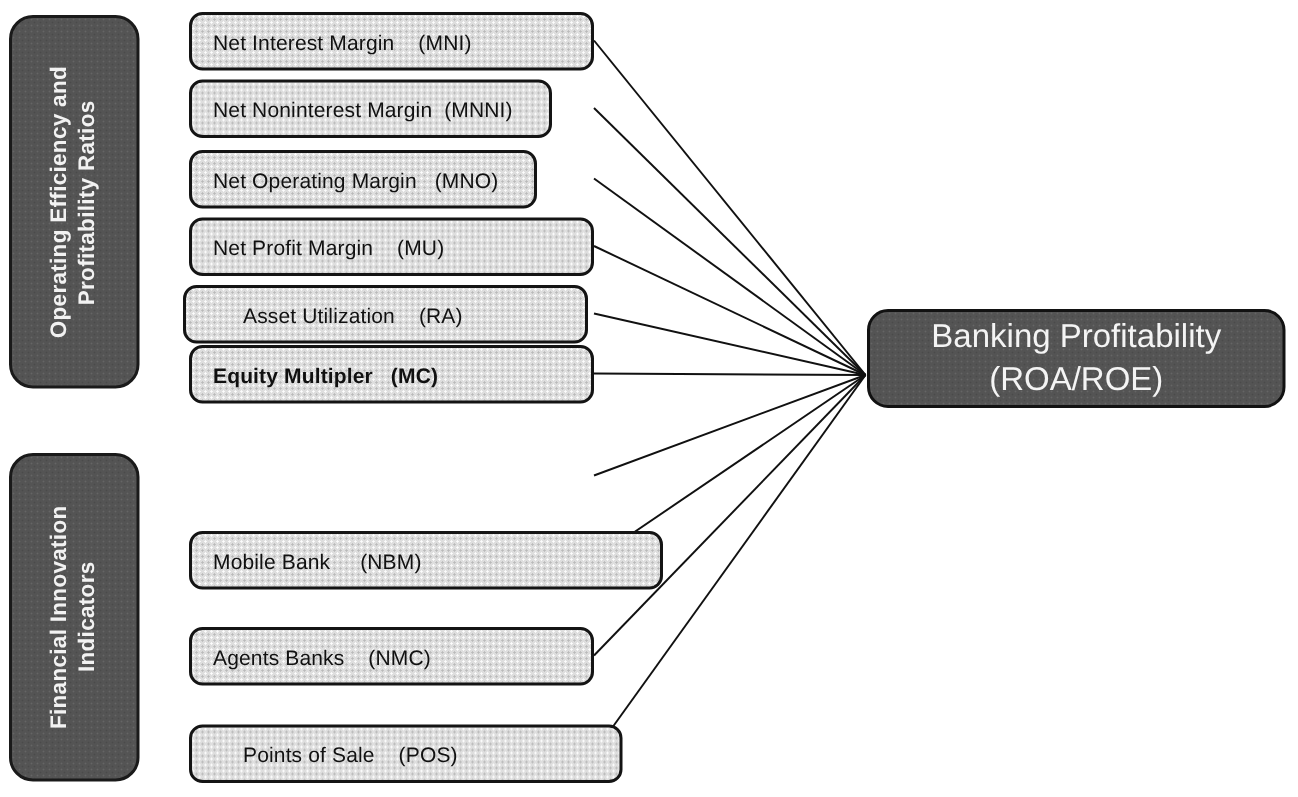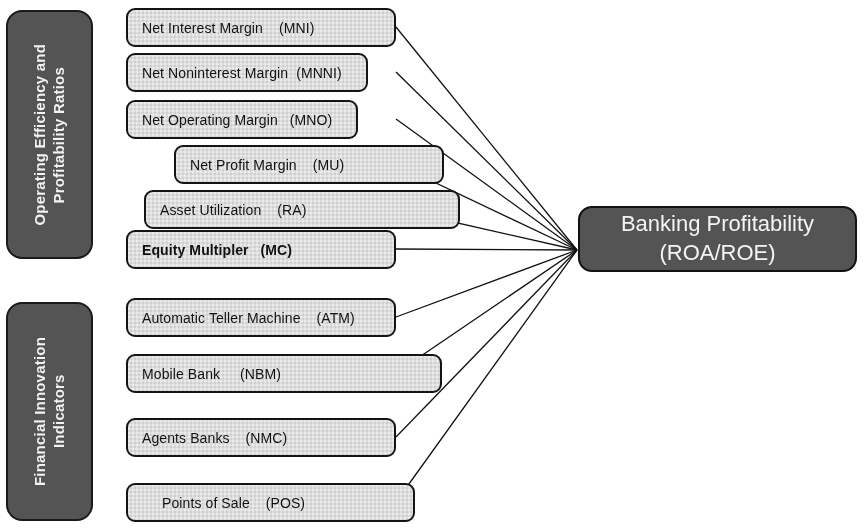--- a/index.html
+++ b/index.html
@@ -130,31 +130,28 @@
 
   <div class="ind-box" id="ind-0" style="left: 126px; top: 8px; width: 270px; height: 39px; text-align: right;">
     <span class="ind-label">Net Interest Margin    (MNI)</span>
   </div>
   <div class="ind-box" id="ind-1" style="left: 126px; top: 53px; width: 242px; height: 39px;">
     <span class="ind-label">Net Noninterest Margin  (MNNI)</span>
   </div>
   <div class="ind-box" id="ind-2" style="left: 126px; top: 100px; width: 232px; height: 39px;">
     <span class="ind-label">Net Operating Margin   (MNO)</span>
   </div>
-  <div class="ind-box" id="ind-3" style="left: 126px; top: 145px; width: 270px; height: 39px; margin-left: 48px;">
+  <div class="ind-box" id="ind-3" style="left: 126px; top: 145px; width: 270px; height: 39px;">
     <span class="ind-label">Net Profit Margin    (MU)</span>
   </div>
-  <div class="ind-box" id="ind-4" style="left: 144px; top: 190px; width: 316px; height: 39px;">
+  <div class="ind-box" id="ind-4" style="left: 122px; top: 190px; width: 270px; height: 39px; padding-left: 24px;">
     <span class="ind-label">Asset Utilization    (RA)</span>
   </div>
   <div class="ind-box" id="ind-5" style="left: 126px; top: 230px; width: 270px; height: 39px; font-weight: bold;">
     <span class="ind-label">Equity Multipler   (MC)</span>
-  </div>
-  <div class="ind-box" id="ind-6" style="left: 126px; top: 298px; width: 270px; height: 39px;">
-    <span class="ind-label">Automatic Teller Machine    (ATM)</span>
   </div>
   <div class="ind-box" id="ind-7" style="left: 126px; top: 354px; width: 316px; height: 39px;">
     <span class="ind-label">Mobile Bank     (NBM)</span>
   </div>
   <div class="ind-box" id="ind-8" style="left: 126px; top: 418px; width: 270px; height: 39px;">
     <span class="ind-label">Agents Banks    (NMC)</span>
   </div>
   <div class="ind-box" id="ind-9" style="left: 126px; top: 483px; width: 289px; height: 39px; padding-left: 20px;">
     <span class="ind-label">Points of Sale    (POS)</span>
   </div>

